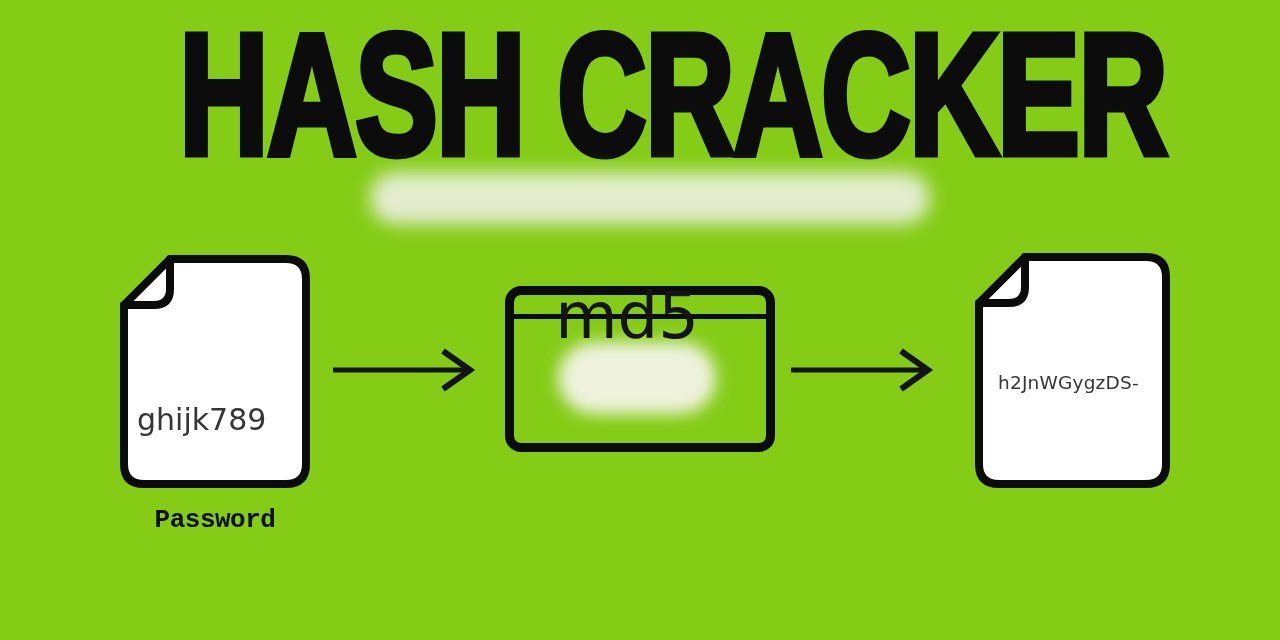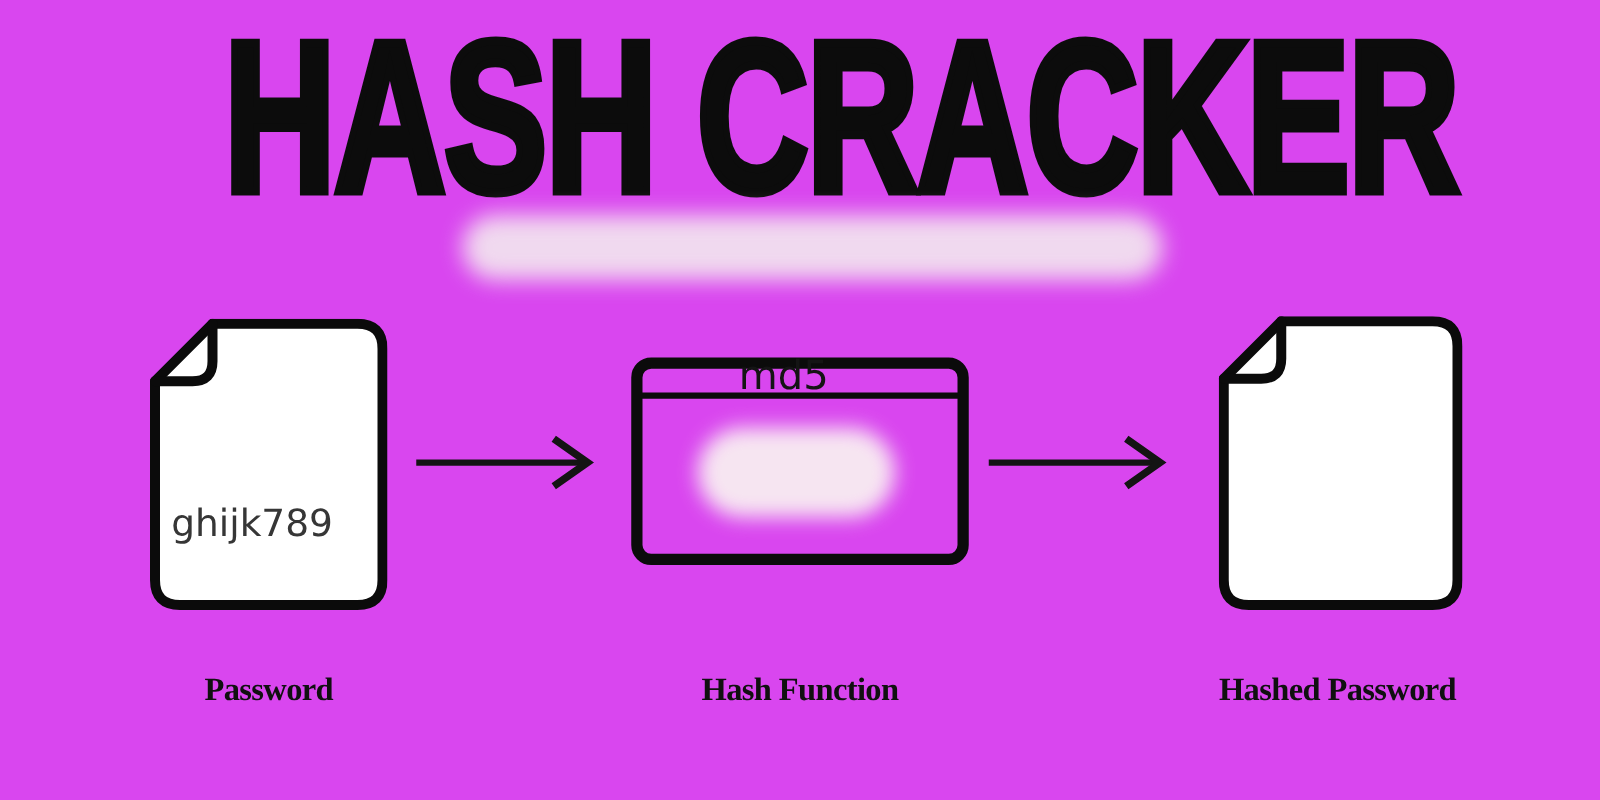--- a/index.html
+++ b/index.html
@@ -1,21 +1,21 @@
 <!DOCTYPE html>
 <html><head>
 <meta charset="utf-8">
 <style>
   * { margin: 0; padding: 0; box-sizing: border-box; }
   html, body { background: #ffffff; }
   .page {
     position: relative;
     width: 1280px;
     height: 640px;
-    background: #d946ef;
+    background: #84cc16;
     overflow: hidden;
     font-family: "DejaVu Sans", sans-serif;
   }
 
   
   .title {
     position: absolute;
     top: 8px;
     left: 0;
     right: 0;
@@ -88,44 +88,43 @@
     position: absolute;
     left: -2px; right: -2px; top: 19px;
     height: 5px;
     background: #0b0b0b;
   }
   .hash-algo {
     position: absolute;
     left: 505px; top: 284px;
     width: 244px;
     text-align: center;
-    font-size: 32px;
+    font-size: 64px;
     line-height: 1;
     color: #141414;
   }
 
   
   .arrow-svg { position: absolute; width: 150px; height: 44px; }
   .arrow-svg line, .arrow-svg polyline {
     stroke: #141414; fill: none;
   }
   .arrow-left  { left: 330px; top: 348px; }
   .arrow-right { left: 788px; top: 348px; }
 
   
   .node-label {
     position: absolute;
     top: 505px;
     text-align: center;
-    font-family: Liberation Serif, serif;
+    font-family: Liberation Mono, monospace;
     font-weight: bold;
     font-size: 26px;
     color: #101010;
     letter-spacing: -0.5px;
-    margin-top: 32px;
   }
   .label-password { left: 120px; width: 190px; }
   .label-hashfn   { left: 490px; width: 300px; }
   .label-hashed   { left: 945px; width: 250px; }
 </style>
 </head>
 <body>
 
 <div class="page">
 
@@ -145,30 +144,29 @@
   <svg class="arrow-svg arrow-left" viewBox="0 0 150 44">
     <line x1="3" y1="22" x2="136" y2="22" stroke-width="5"></line>
     <polyline points="113,3 140,22 113,41" stroke-width="6"></polyline>
   </svg>
 
   <div class="blob-in-box"></div>
   <div class="hash-box">
     <div class="titlebar-divider"></div>
   </div>
   <div class="hash-algo">md5</div>
-  <div class="node-label label-hashfn">Hash Function</div>
 
   <svg class="arrow-svg arrow-right" viewBox="0 0 150 44">
     <line x1="3" y1="22" x2="136" y2="22" stroke-width="5"></line>
     <polyline points="113,3 140,22 113,41" stroke-width="6"></polyline>
   </svg>
 
   <svg class="doc-svg" style="left:975px; top:253px;" width="195" height="235" viewBox="0 0 195 235">
     <path d="M 50 4 H 171 Q 191 4 191 24 V 211 Q 191 231 171 231 H 24 Q 4 231 4 211 V 50 Z"></path>
     <path class="fold" d="M 50 4 L 50 34 Q 50 50 34 50 L 4 50"></path>
   </svg>
   <div class="doc-text hash-text">
+    <span class="line">h2JnWGygzDS-</span>
     
     
   </div>
-  <div class="node-label label-hashed">Hashed Password</div>
 
 </div>
 
 </body></html>

